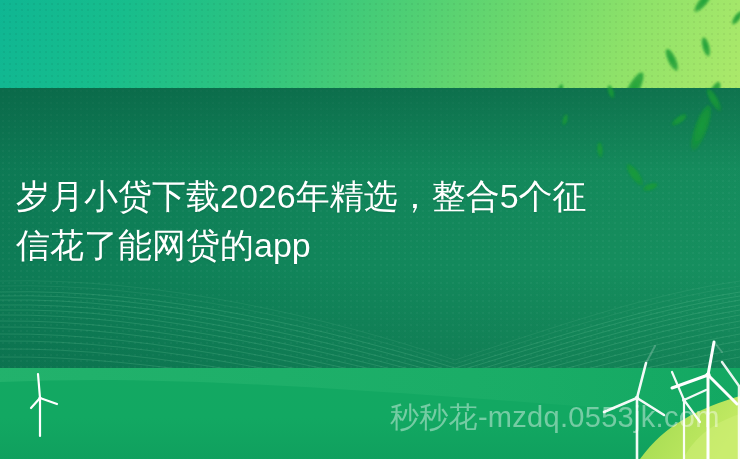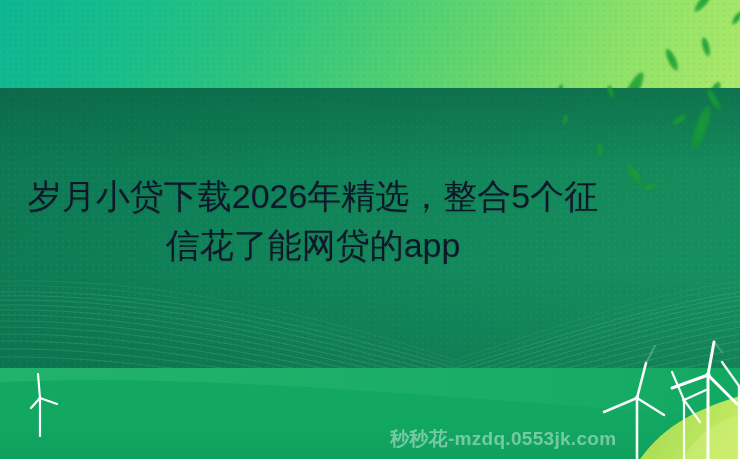--- a/index.html
+++ b/index.html
@@ -101,43 +101,42 @@
     height: 459px;
     pointer-events: none;
   }
 
   
   .headline {
     position: absolute;
     left: 0;
     top: 172px;
     width: 626px;
-    text-align: center;
-    color: #0f172a;
+    color: #ffffff;
     font-size: 34px;
     line-height: 49px;
     font-weight: 400;
     letter-spacing: 0px;
     padding: 0 16px;
     box-sizing: border-box;
     white-space: normal;
     text-shadow: 0 1px 2px rgba(0,0,0,0.10);
   }
 
   
   .watermark {
     position: absolute;
     left: 390px;
-    top: 423px;
-    font-size: 19px;
+    top: 401px;
+    font-size: 29px;
     line-height: 32px;
     color: rgba(255,255,255,0.42);
     letter-spacing: 0.3px;
     white-space: nowrap;
-    font-weight: 700;
+    font-weight: 400;
   }
 </style>
 </head>
 <body>
 
 <div id="banner">
 
   <div class="bg-base"></div>
   <div class="bg-dots"></div>
 

